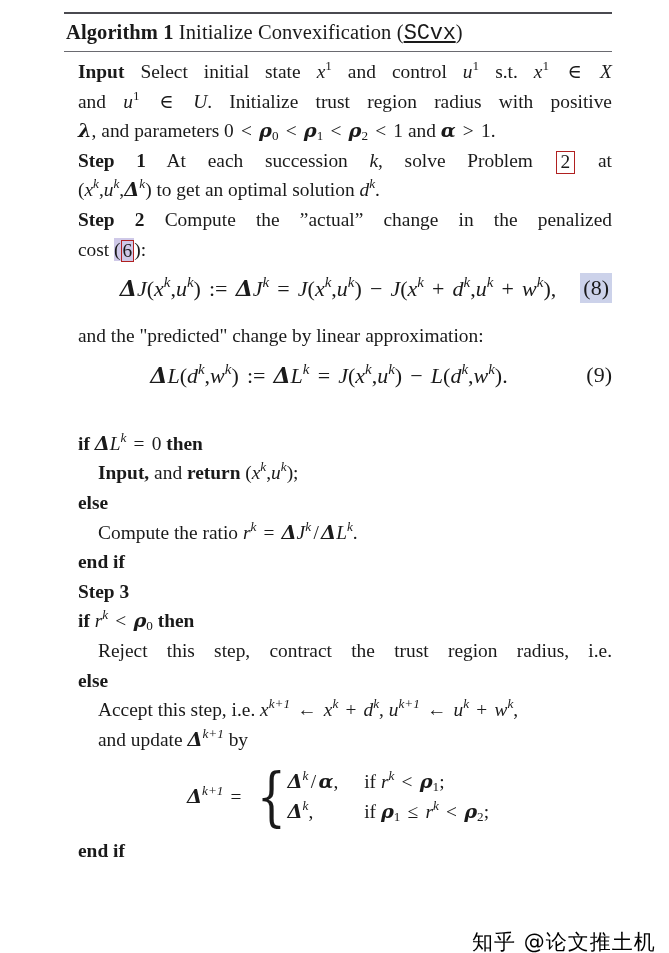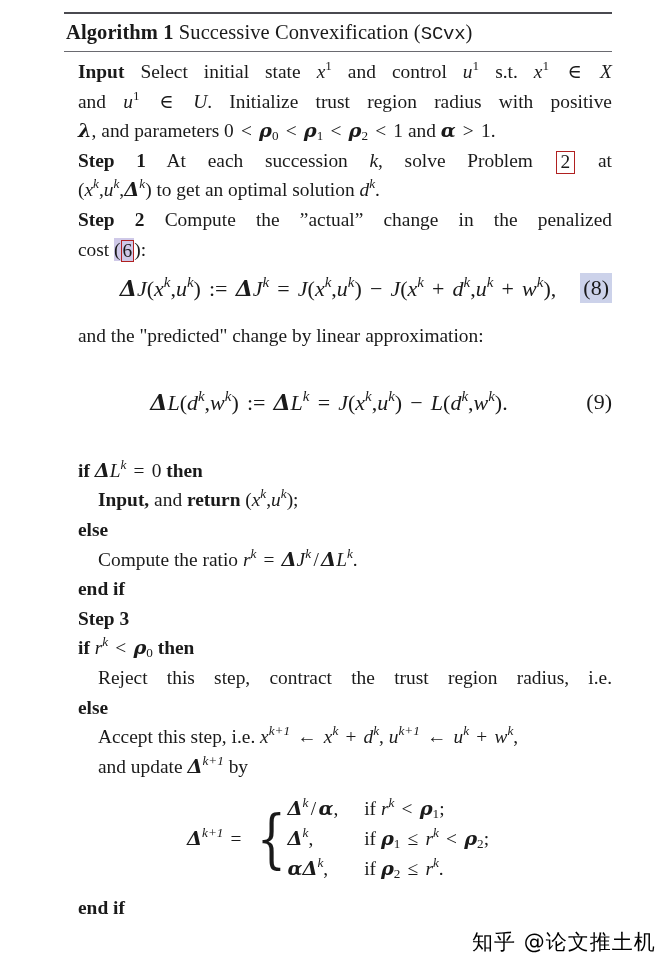--- a/index.html
+++ b/index.html
@@ -38,22 +38,23 @@
   .alg-title {
     font-size: 20.5px;
     line-height: 30px;
     padding: 3px 0 2px 2px;
     white-space: nowrap;
     letter-spacing: .1px;
   }
   .alg-title b { font-weight: bold; }
   .mono {
     font-family: "Liberation Mono", "DejaVu Sans Mono", monospace;
-    font-size: 19px;
+    font-size: 22px;
     letter-spacing: -0.2px;
+    text-decoration: underline;
   }
 
   .alg-body {
     padding: 5px 0 4px 0;
     font-size: 19.4px;
     line-height: 29.6px;
   }
 
   
   .line {
@@ -180,21 +181,21 @@
   }
 </style>
 </head>
 <body>
 
 <div id="algorithm-box">
 
   <div class="rule-thick"></div>
 
   <div class="alg-title">
-    <b>Algorithm 1</b><span>&nbsp;</span><span>Successive Convexification (</span><span class="mono">SCvx</span><span>)</span>
+    <b>Algorithm 1</b><span>&nbsp;</span><span>Initialize Convexification (</span><span class="mono">SCvx</span><span>)</span>
   </div>
 
   <div class="rule-thin"></div>
 
   <div class="alg-body">
 
     <div class="line ind1 just" style="text-align-last:justify;">
       <span class="bf">Input</span>
       Select initial state <span class="m">x</span><sup class="sr">1</sup> and control <span class="m">u</span><sup class="sr">1</sup> s.t. <span class="m">x</span><sup class="sr">1</sup> <span class="op">∈</span> <span class="m">X</span>
     </div>
@@ -227,21 +228,21 @@
       <span><span class="gkb">Δ</span><span class="m">J</span>(<span class="m">x</span><sup class="s">k</sup>,<span class="m">u</span><sup class="s">k</sup>) <span class="op">:=</span> <span class="gkb">Δ</span><span class="m">J</span><sup class="s">k</sup> <span class="op">=</span> <span class="m">J</span>(<span class="m">x</span><sup class="s">k</sup>,<span class="m">u</span><sup class="s">k</sup>) <span class="op">−</span> <span class="m">J</span>(<span class="m">x</span><sup class="s">k</sup> <span class="op">+</span> <span class="m">d</span><sup class="s">k</sup>,<span class="m">u</span><sup class="s">k</sup> <span class="op">+</span> <span class="m">w</span><sup class="s">k</sup>),</span>
       <span class="eqnum"><span class="eqnum-hl">(8)</span></span>
     </div>
 
     <div class="gap-md"></div>
 
     <div class="line ind1">and the "predicted" change by linear approximation:</div>
 
     <div class="gap-sm"></div>
 
-    <div class="display-eq" style="padding-right:18px;margin-top:27px;">
+    <div class="display-eq" style="padding-right:18px;">
       <span><span class="gkb">Δ</span><span class="m">L</span>(<span class="m">d</span><sup class="s">k</sup>,<span class="m">w</span><sup class="s">k</sup>) <span class="op">:=</span> <span class="gkb">Δ</span><span class="m">L</span><sup class="s">k</sup> <span class="op">=</span> <span class="m">J</span>(<span class="m">x</span><sup class="s">k</sup>,<span class="m">u</span><sup class="s">k</sup>) <span class="op">−</span> <span class="m">L</span>(<span class="m">d</span><sup class="s">k</sup>,<span class="m">w</span><sup class="s">k</sup>).</span>
       <span class="eqnum">(9)</span>
     </div>
 
     <div class="gap-lg"></div>
 
     <div class="line ind1">
       <span class="bf">if</span>
       <span class="gkb">Δ</span><span class="m">L</span><sup class="s">k</sup> <span class="op">=</span> 0
       <span class="bf">then</span>
@@ -291,24 +292,20 @@
       <span class="brace">{</span>
       <span class="cases-rows">
         <span class="cases-row">
           <span class="cases-c1"><span class="gkb">Δ</span><sup class="s">k</sup><span class="op">/</span><span class="gkb">α</span>,</span>
           <span class="cases-c2">if <span class="m">r</span><sup class="s">k</sup> <span class="op">&lt;</span> <span class="gkb">ρ</span><sub class="sr">1</sub>;</span>
         </span>
         <span class="cases-row">
           <span class="cases-c1"><span class="gkb">Δ</span><sup class="s">k</sup>,</span>
           <span class="cases-c2">if <span class="gkb">ρ</span><sub class="sr">1</sub> <span class="op">≤</span> <span class="m">r</span><sup class="s">k</sup> <span class="op">&lt;</span> <span class="gkb">ρ</span><sub class="sr">2</sub>;</span>
         </span>
-        <span class="cases-row">
-          <span class="cases-c1"><span class="gkb">α</span><span class="gkb">Δ</span><sup class="s">k</sup>,</span>
-          <span class="cases-c2">if <span class="gkb">ρ</span><sub class="sr">2</sub> <span class="op">≤</span> <span class="m">r</span><sup class="s">k</sup>.</span>
-        </span>
       </span>
     </div>
 
     <div class="gap-sm"></div>
 
     <div class="line ind1">
       <span class="bf">end if</span>
     </div>
 
   </div>

